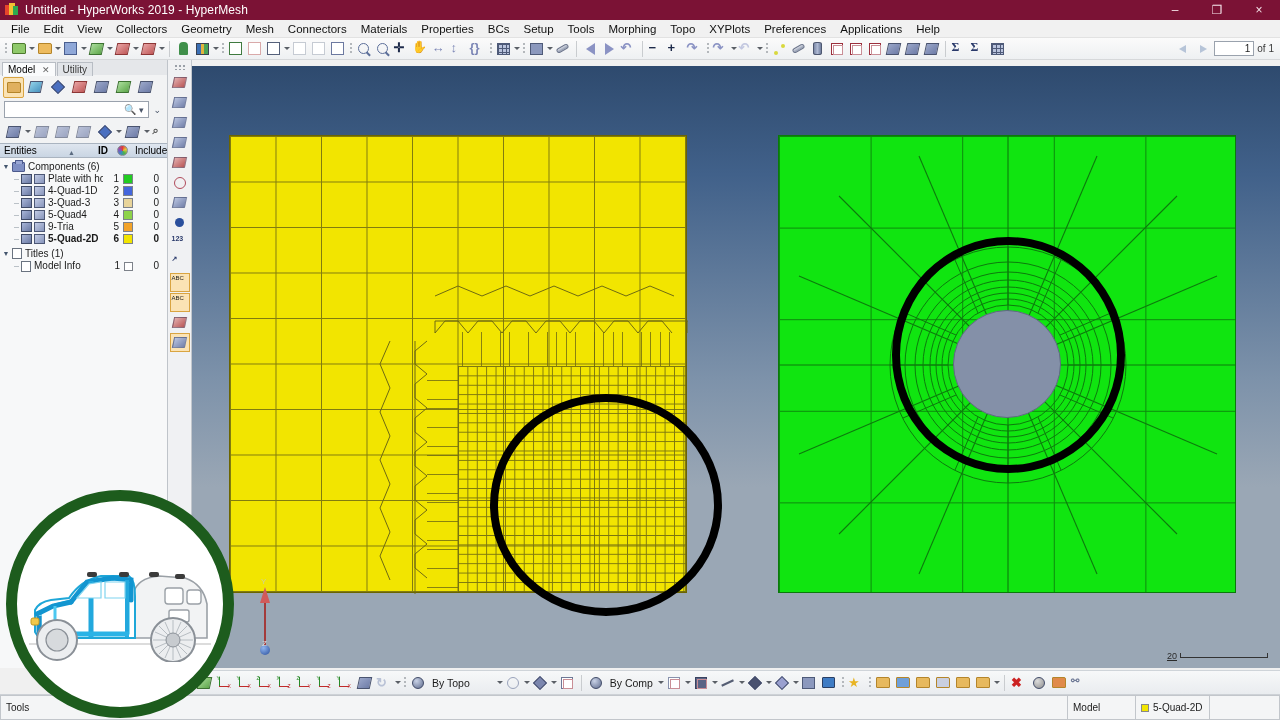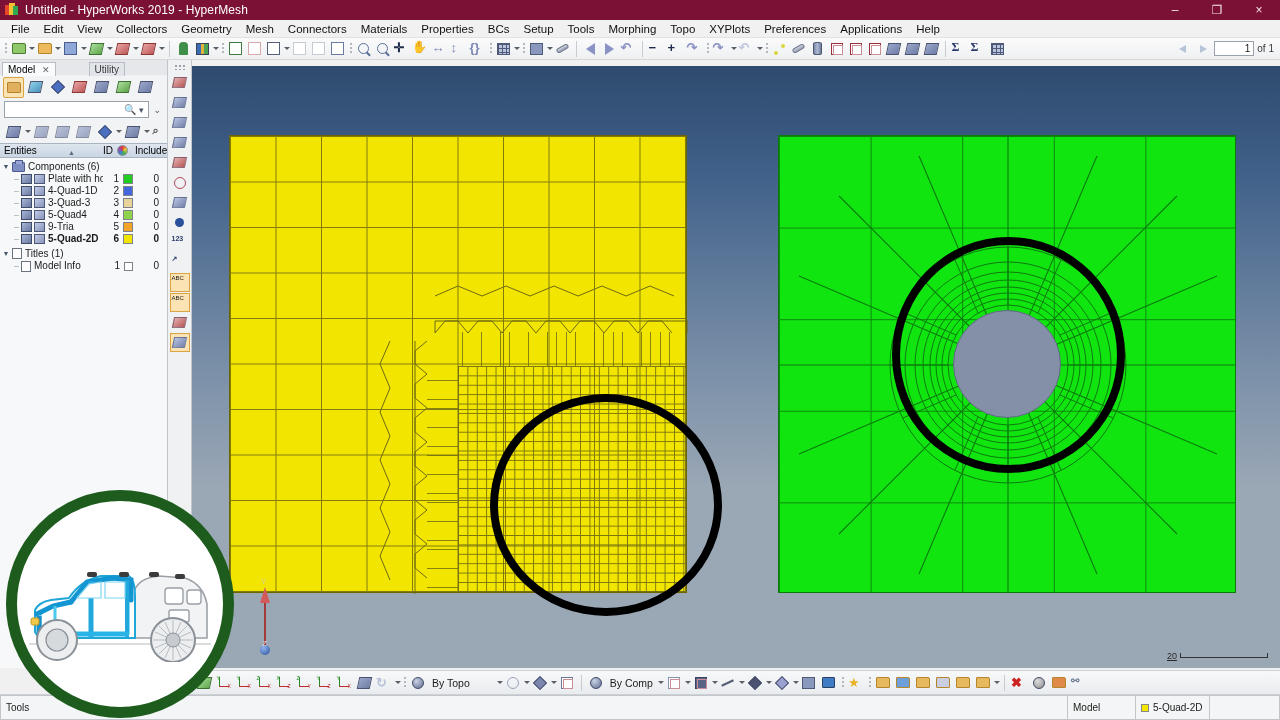--- a/index.html
+++ b/index.html
@@ -130,21 +130,21 @@
     font-size:10px;text-align:right;padding-right:3px;line-height:13px;color:#222;
   }
   .pagenav .pn-of { font-size:10px;color:#3a3a3a; }
 
   
   .leftpanel {
     position:absolute; left:0; top:60px; width:168px; height:608px;
     background:#f2f3f4; border-right:1px solid #bfc4ca;
     display:flex; flex-direction:column;
   }
-  .tabs { display:flex; height:15px; background:#e5e7ea; align-items:flex-end; padding-left:2px;gap:32px;}
+  .tabs { display:flex; height:15px; background:#e5e7ea; align-items:flex-end; padding-left:2px;}
   .tab {
     font-size:10px; padding:1px 5px 1px 5px; border:1px solid #b8bdc4;
     border-bottom:none; background:#fafbfc; margin-right:1px; position:relative; top:1px;
   }
   .tab.inactive { background:#e1e4e8; color:#3a3a3a; }
   .tab .x { font-size:9px; color:#666; margin-left:4px; }
   .ptoolrow {
     display:flex; align-items:center; height:24px; padding-left:3px; gap:1px;
     background:#f2f3f4;
   }
@@ -161,21 +161,21 @@
   .chev { font-size:9px; color:#4a5568; padding:0 2px; }
   .ptoolrow2 { display:flex; align-items:center; height:23px; padding-left:3px; gap:0px;}
 
   .entheader {
     display:flex; height:15px; background:linear-gradient(#dfe6ef,#c9d5e3);
     border-top:1px solid #aab4c0; border-bottom:1px solid #aab4c0;
     font-size:10px; align-items:center;
   }
   .entheader .c1 { flex:1; padding-left:4px; position:relative;}
   .entheader .c1 .sortcar { position:absolute; left:68px; top:4px; font-size:7px;color:#5b6b80;}
-  .entheader .c2 { width:20px; text-align:right; }
+  .entheader .c2 { width:20px; text-align:center;font-weight:bold; }
   .entheader .c3 { width:18px; display:flex;align-items:center;justify-content:center; }
   .entheader .c4 { width:36px; padding-left:4px; }
   .colorwheel {
     width:11px;height:11px;border-radius:50%;
     background:conic-gradient(#e03b3b,#e8c83a,#49b24a,#3a86c8,#8e4fb5,#e03b3b);
     border:1px solid #8a8f96;
   }
 
   .tree { flex:1; overflow:hidden; background:#f7f8f9; font-size:10px; padding-top:2px;}
   .trow { display:flex; align-items:center; height:12px; line-height:12px; }

